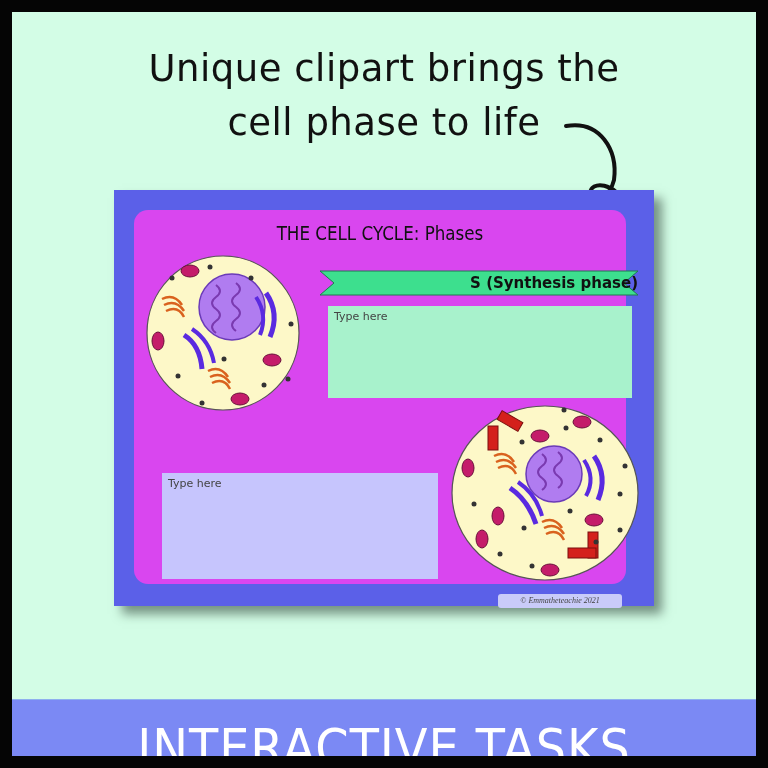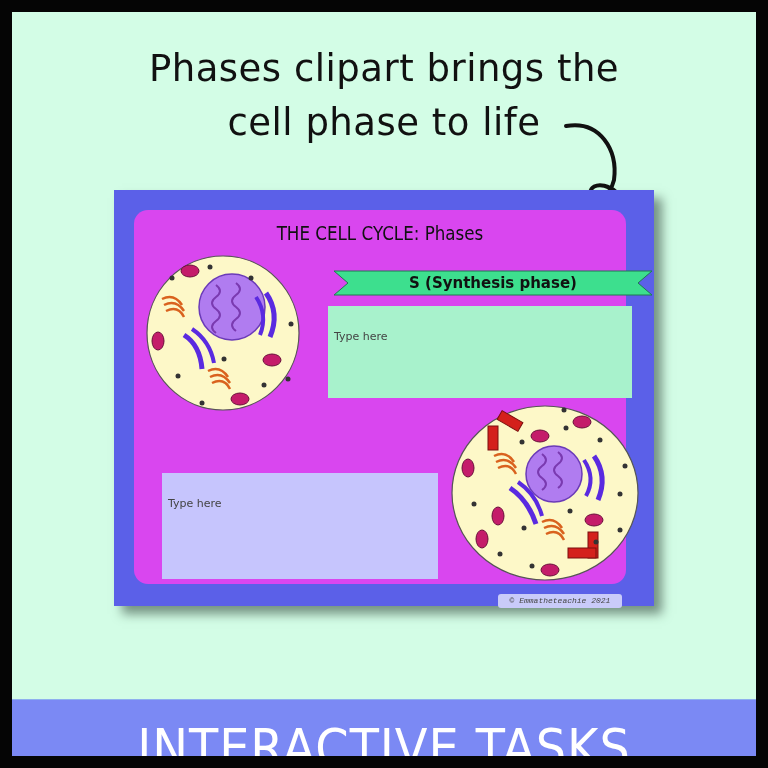--- a/index.html
+++ b/index.html
@@ -38,26 +38,26 @@
     .ribbon {
       position: absolute; height: 26px;
       font-family: "DejaVu Sans", sans-serif; font-size: 15px; font-weight: bold;
       color: #111; text-align: center; line-height: 26px;
     }
     .ribbon svg { position: absolute; left: 0; top: 0; }
     .ribbon span { position: relative; }
     .textbox {
       position: absolute;
       font-family: "DejaVu Sans", sans-serif; font-size: 11px; color: #444;
-      padding: 24px 6px;
+      padding: 4px 6px;
     }
     .copyright {
       position: absolute; left: 384px; top: 404px; width: 124px; height: 14px;
       background: #c9cbf9; border-radius: 3px;
-      font-family: Liberation Mono, monospace; font-size: 8px; font-style: italic;
+      font-family: Liberation Serif, serif; font-size: 8px; font-style: italic;
       color: #444; text-align: center; line-height: 14px;
     }
     .bottom-band {
       position: absolute; left: 0; top: 647px; width: 744px; height: 97px;
       background: #7b89f4;
       border-top: 1px solid #8fb0ee;
       margin-top: 40px;
     }
     .bottom-label {
       position: absolute; left: 0; top: 0; width: 100%; height: 97px;
@@ -67,21 +67,21 @@
       transform: scaleX(0.92);
     }
   </style>
 </head>
 <body>
 
 <div class="frame">
   <div class="canvas">
 
     <div class="headline">
-      <div>Phases clipart brings the</div>
+      <div>Unique clipart brings the</div>
       <div>cell phase to life</div>
     </div>
 
     <svg class="arrow-svg" width="90" height="160" viewBox="0 0 90 160">
       <path d="M6 16 C 40 10, 58 40, 54 70 C 50 88, 30 96, 30 84 C 30 70, 56 72, 66 96 C 74 116, 64 132, 52 142" fill="none" stroke="#111" stroke-width="4" stroke-linecap="round"></path>
       <polygon points="40,128 64,150 30,156" fill="#f062d6" stroke="#222" stroke-width="3" stroke-linejoin="round"></polygon>
     </svg>
 
     <div class="slide">
       <div class="slide-inner">
@@ -116,21 +116,21 @@
               <circle cx="107" cy="25" r="2.5"></circle>
             <circle cx="147" cy="71" r="2.5"></circle>
               <circle cx="80" cy="106" r="2.5"></circle>
               <circle cx="34" cy="123" r="2.5"></circle>
             <circle cx="120" cy="132" r="2.5"></circle>
               <circle cx="58" cy="150" r="2.5"></circle>
               <circle cx="144" cy="126" r="2.5"></circle>
           </g>
         </svg>
 
-        <div class="ribbon" style="left:200px;top:60px;width:318px;">
+        <div class="ribbon" style="left:186px;top:60px;width:318px;text-align:right;">
           <svg width="318" height="26" viewBox="0 0 318 26">
             <polygon points="0,1 318,1 304,13 318,25 0,25 14,13" fill="#3ddf8e" stroke="#1f7a50" stroke-width="1"></polygon>
           </svg>
           <span>S (Synthesis phase)</span>
         </div>
 
         <div class="textbox" style="left:194px;top:96px;width:304px;height:92px;background:#a8f2cc;">
           <span>Type here</span>
         </div>
 

